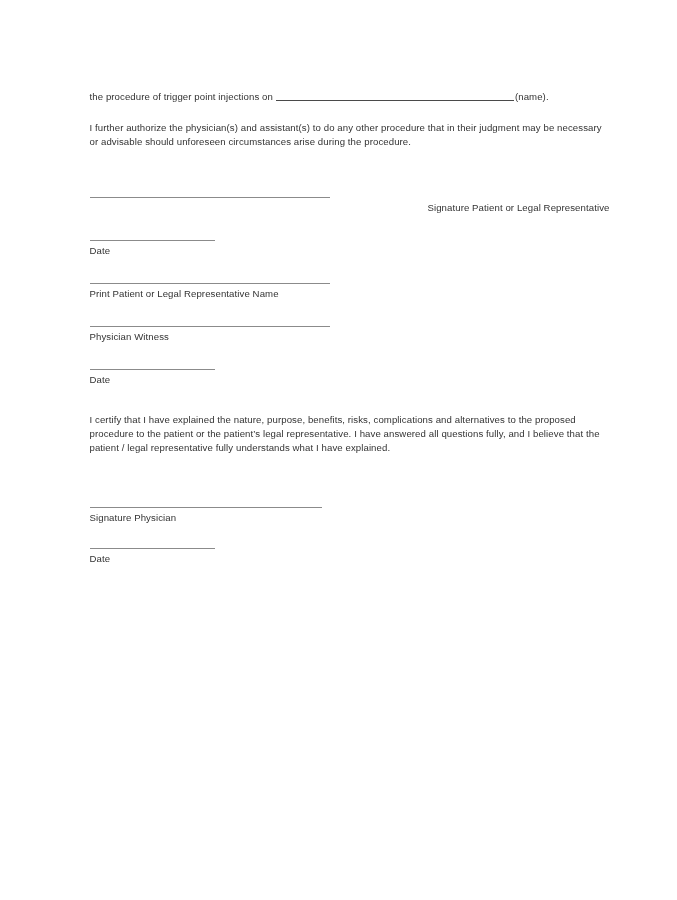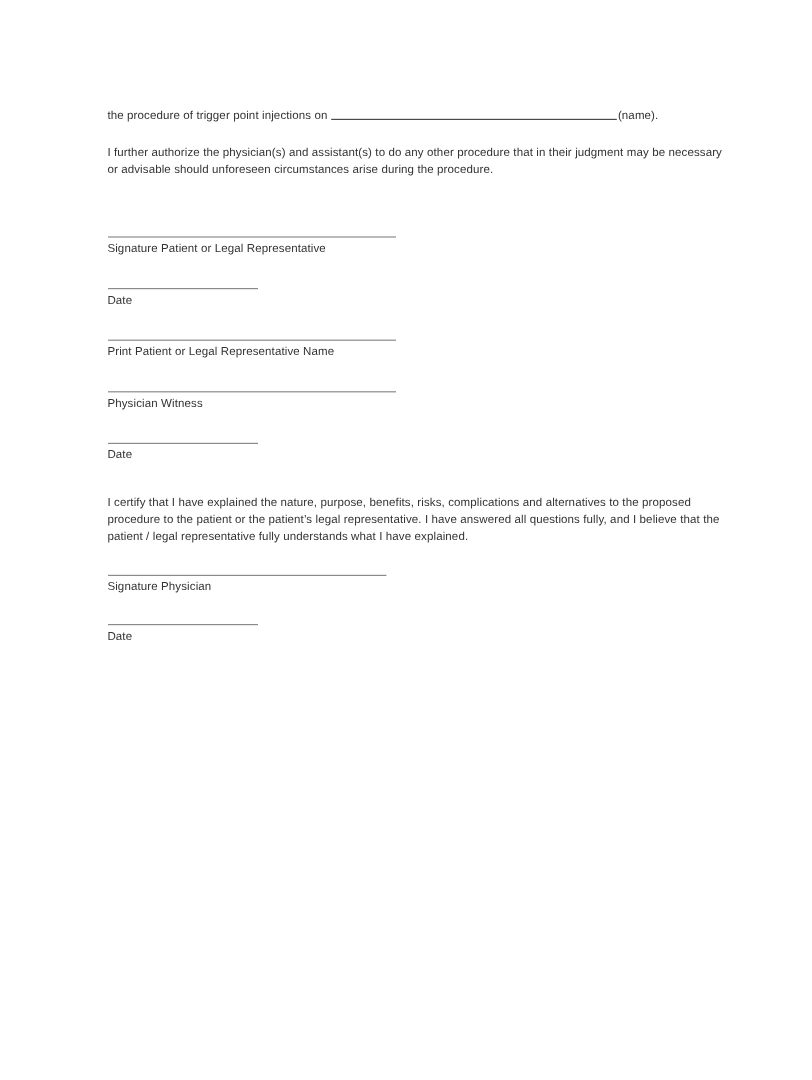--- a/index.html
+++ b/index.html
@@ -59,24 +59,25 @@
   .sig-block {
     margin-top: 26px;
   }
 
   .sig-block.tight {
     margin-top: 24px;
   }
 
   .sig-block.first {
     margin-top: 47px;
+    text-align: right;
   }
 
   .sig-block.after-para {
-    margin-top: 24px;
+    margin-top: 52px;
   }
 
   .sig-rule {
     border-bottom: 1px solid #8b8b8b;
     height: 0;
     margin-bottom: 3px;
   }
 
   .sig-rule.long {
     width: 240px;

